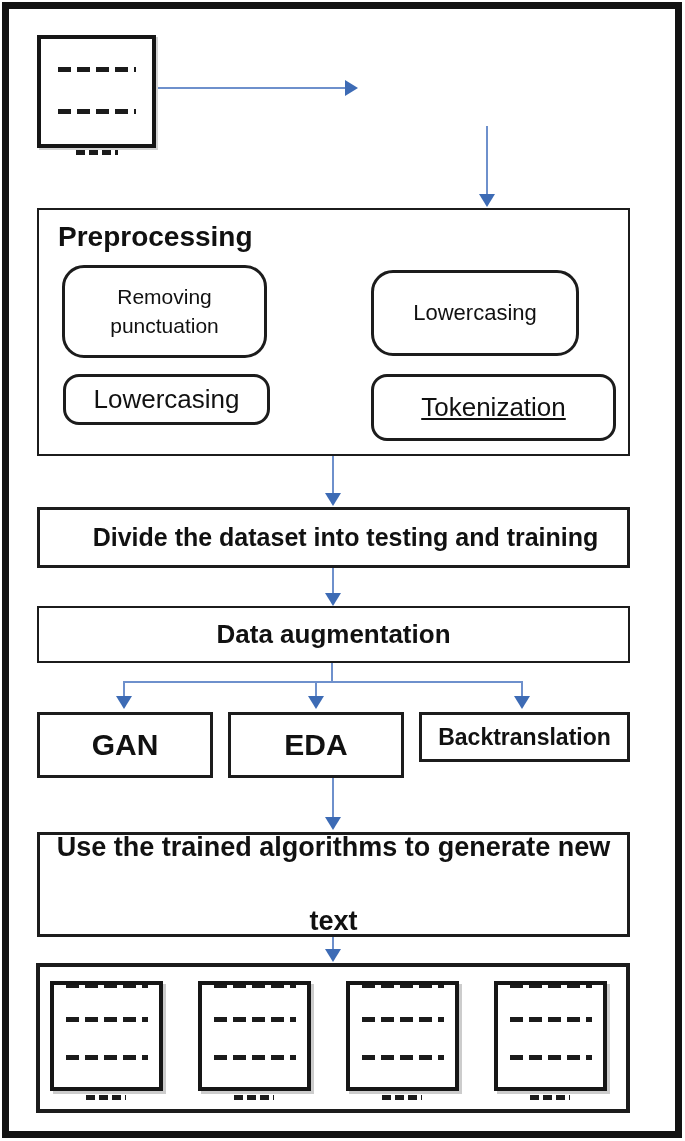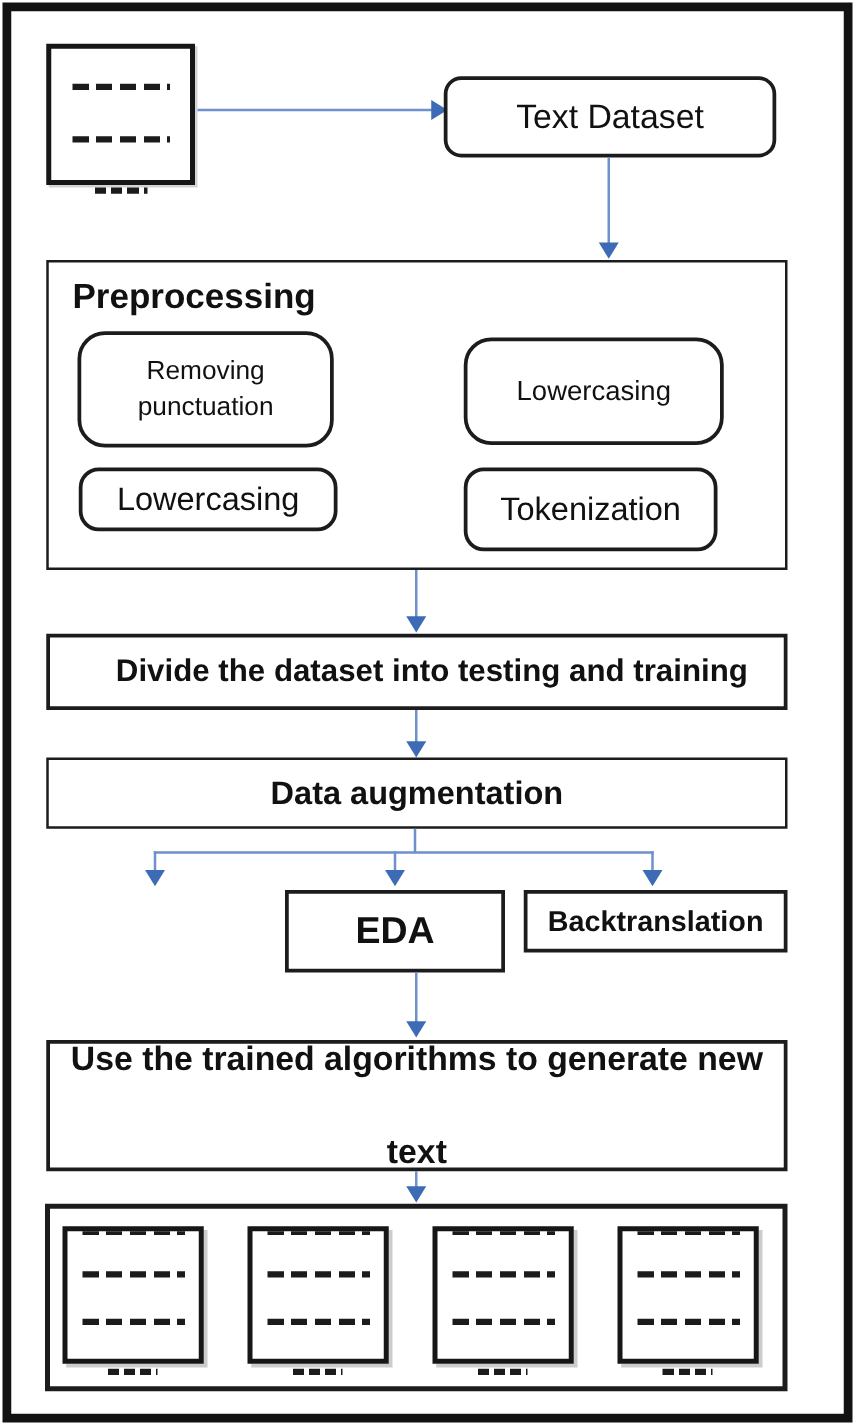--- a/index.html
+++ b/index.html
@@ -35,40 +35,37 @@
 
   <div class="docbox" style="left:37px;top:35px;width:119px;height:113px;overflow:visible;box-shadow:2px 2px 0 rgba(110,110,110,0.3);">
     <div class="dashes doc-inner" style="top:28px;width:78px;"></div>
     <div class="dashes doc-inner" style="top:70px;width:78px;"></div>
   </div>
   <div class="dashes small" style="left:76px;top:150px;width:42px;"></div>
 
   <div class="hline" style="left:158px;top:87px;width:189px;"></div>
   <div class="head-right" style="left:345px;top:80px;"></div>
 
-  <div class="box" style="left:355px;top:61px;width:266px;height:65px;border-radius:14px;font-size:27px;">
-    <span>Text Dataset</span>
-  </div>
 
   <div class="vline" style="left:486px;top:126px;height:69px;"></div>
   <div class="head-down" style="left:479px;top:194px;"></div>
 
   <div class="box thinbox" style="left:37px;top:208px;width:593px;height:248px;align-items:flex-start;justify-content:flex-start;"></div>
   <div style="position:absolute;left:58px;top:221px;font-size:28px;font-weight:bold;">Preprocessing</div>
 
   <div class="box rounded-lg" style="left:62px;top:265px;width:205px;height:93px;font-size:21px;line-height:1.35;padding:0 24px;justify-content:flex-end;">
     <span>Removing punctuation</span>
   </div>
   <div class="box rounded-lg" style="left:371px;top:270px;width:208px;height:86px;font-size:22px;">
     <span>Lowercasing</span>
   </div>
   <div class="box rounded" style="left:63px;top:374px;width:207px;height:51px;font-size:26px;">
     <span>Lowercasing</span>
   </div>
-  <div class="box rounded" style="left:371px;top:374px;width:203px;height:67px;font-size:26px;">
+  <div class="box rounded" style="left:371px;top:374px;width:245px;height:67px;font-size:26px;text-decoration:underline;">
     <span>Tokenization</span>
   </div>
 
   <div class="vline" style="left:332px;top:456px;height:38px;"></div>
   <div class="head-down" style="left:325px;top:493px;"></div>
 
   <div class="box label-bold" style="left:37px;top:507px;width:593px;height:61px;font-size:25px;padding-left:24px;">
     <span class="nowrap">Divide the dataset into testing and training</span>
   </div>
 
@@ -81,20 +78,23 @@
 
   <div class="vline" style="left:331px;top:663px;height:19px;"></div>
   <div class="hline" style="left:123px;top:681px;width:400px;"></div>
   <div class="vline" style="left:123px;top:681px;height:16px;"></div>
   <div class="head-down" style="left:116px;top:696px;"></div>
   <div class="vline" style="left:315px;top:681px;height:16px;"></div>
   <div class="head-down" style="left:308px;top:696px;"></div>
   <div class="vline" style="left:521px;top:681px;height:16px;"></div>
   <div class="head-down" style="left:514px;top:696px;"></div>
 
+  <div class="box label-bold" style="left:37px;top:712px;width:176px;height:66px;font-size:30px;">
+    <span>GAN</span>
+  </div>
   <div class="box label-bold" style="left:228px;top:712px;width:176px;height:66px;font-size:30px;">
     <span>EDA</span>
   </div>
   <div class="box label-bold" style="left:419px;top:712px;width:211px;height:50px;font-size:23px;">
     <span>Backtranslation</span>
   </div>
 
   <div class="vline" style="left:332px;top:778px;height:40px;"></div>
   <div class="head-down" style="left:325px;top:817px;"></div>
 

